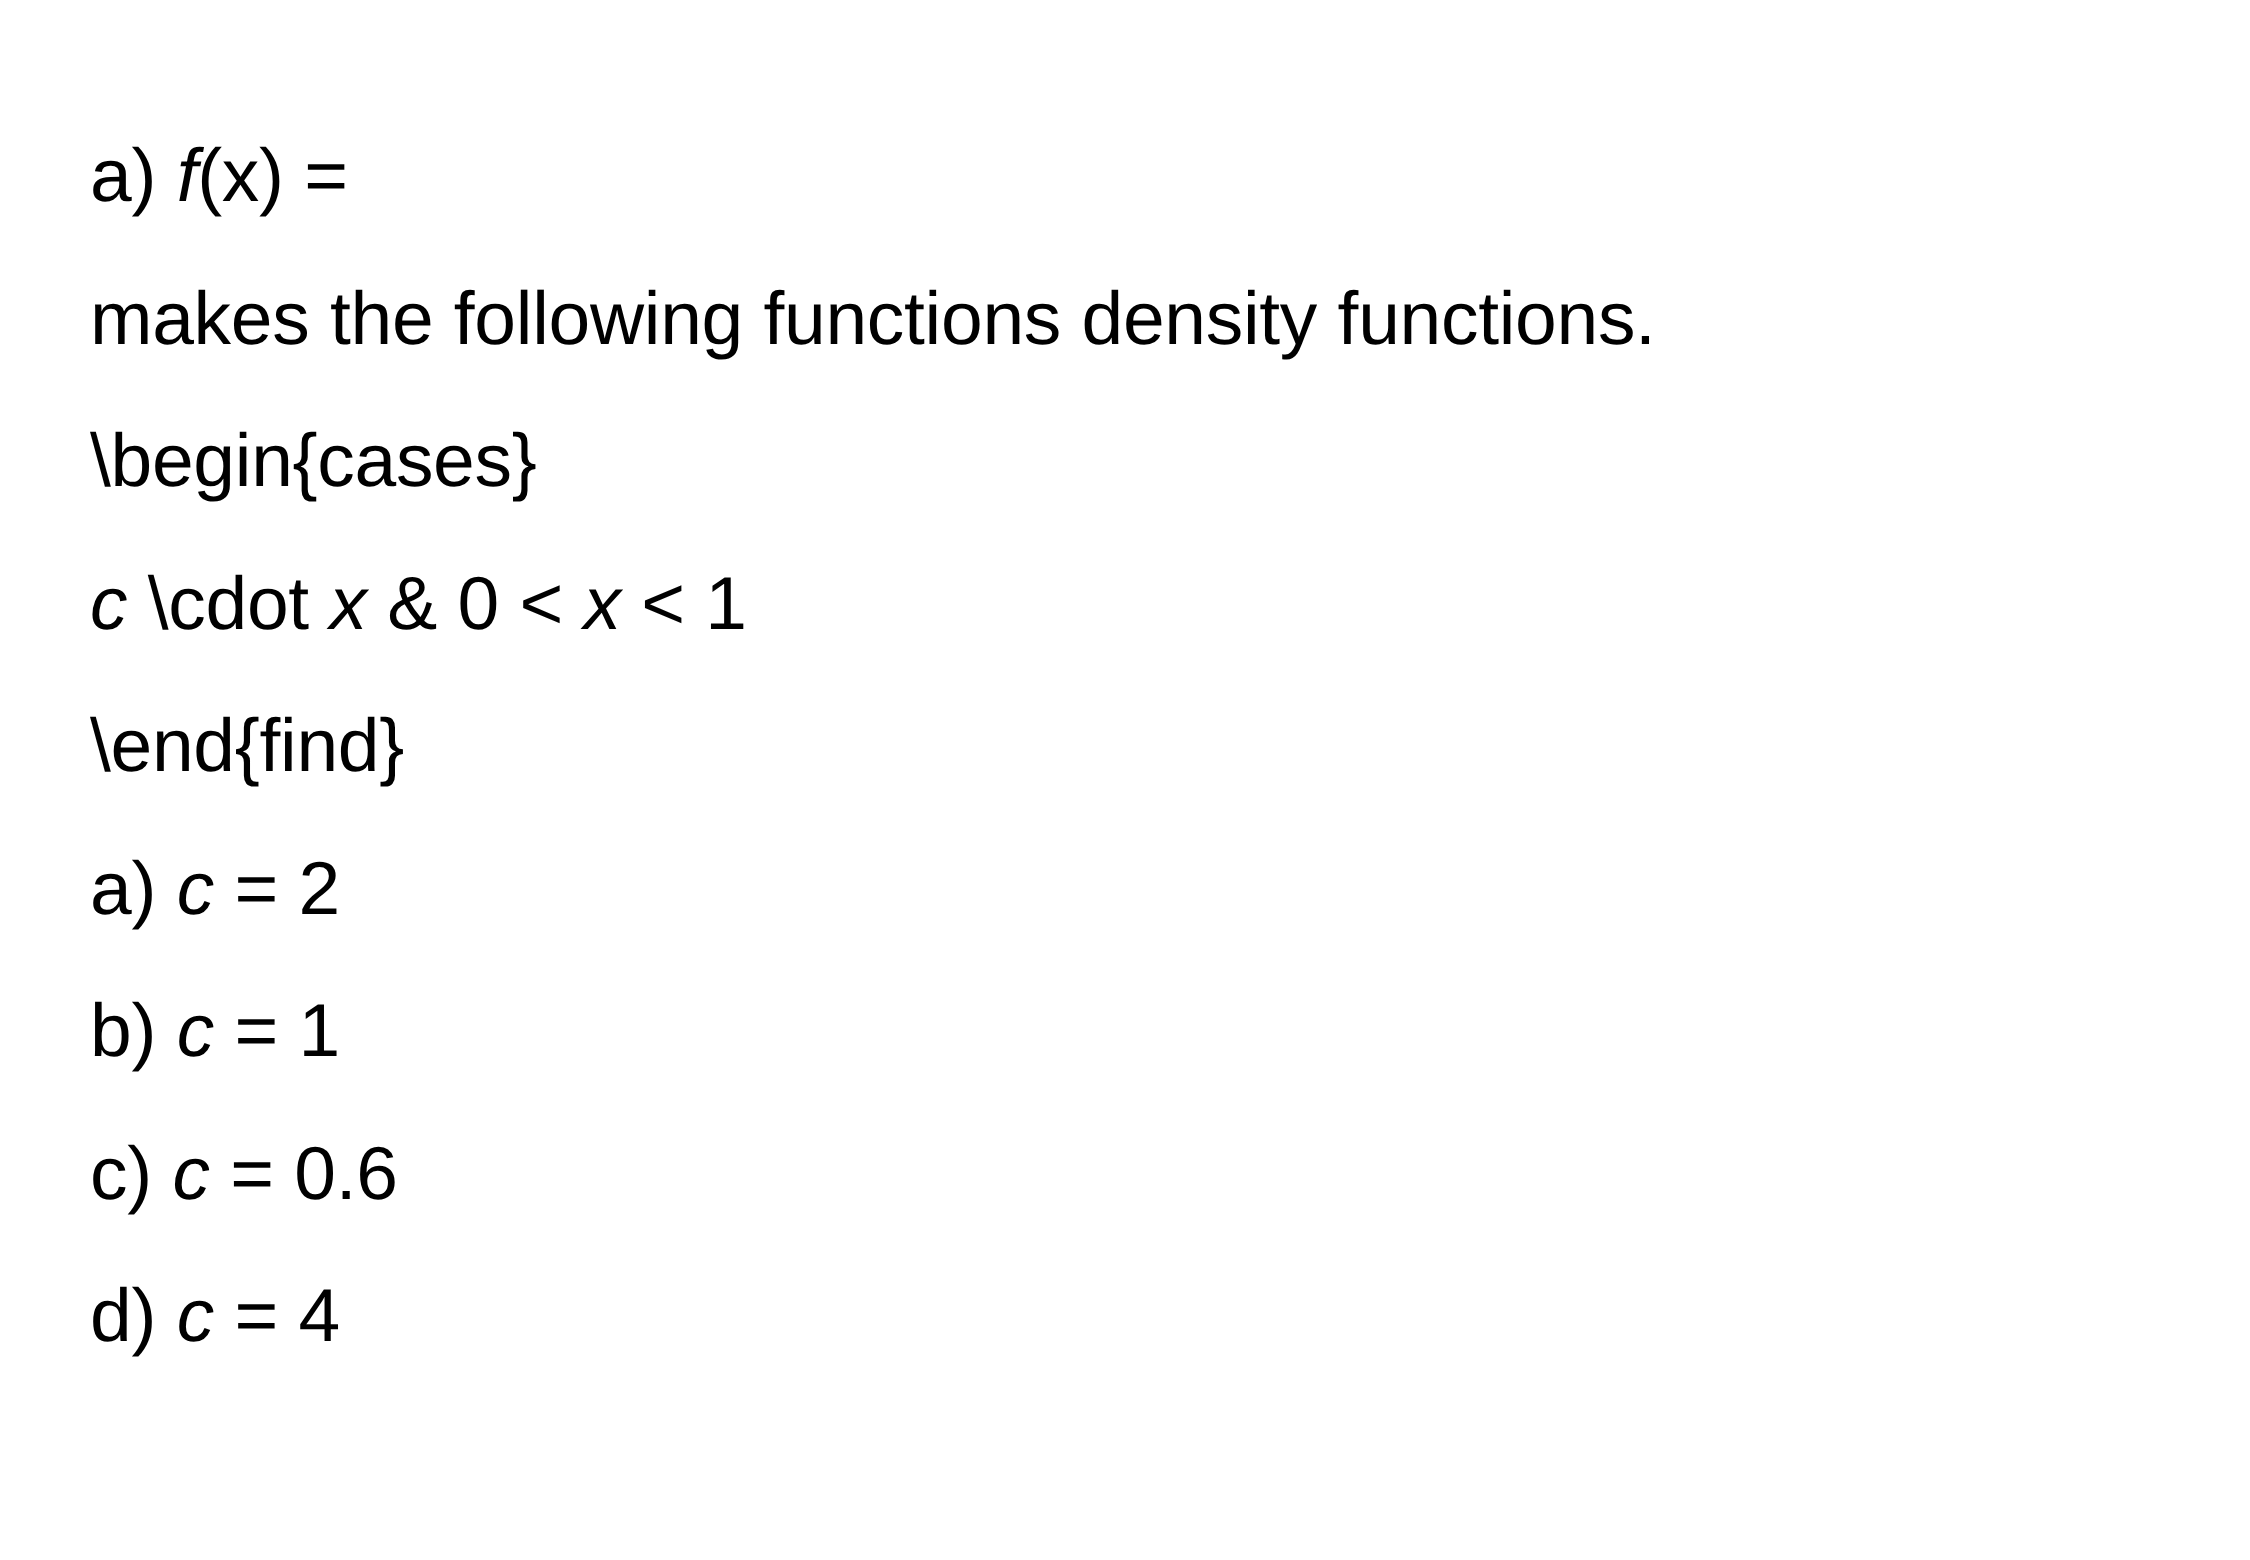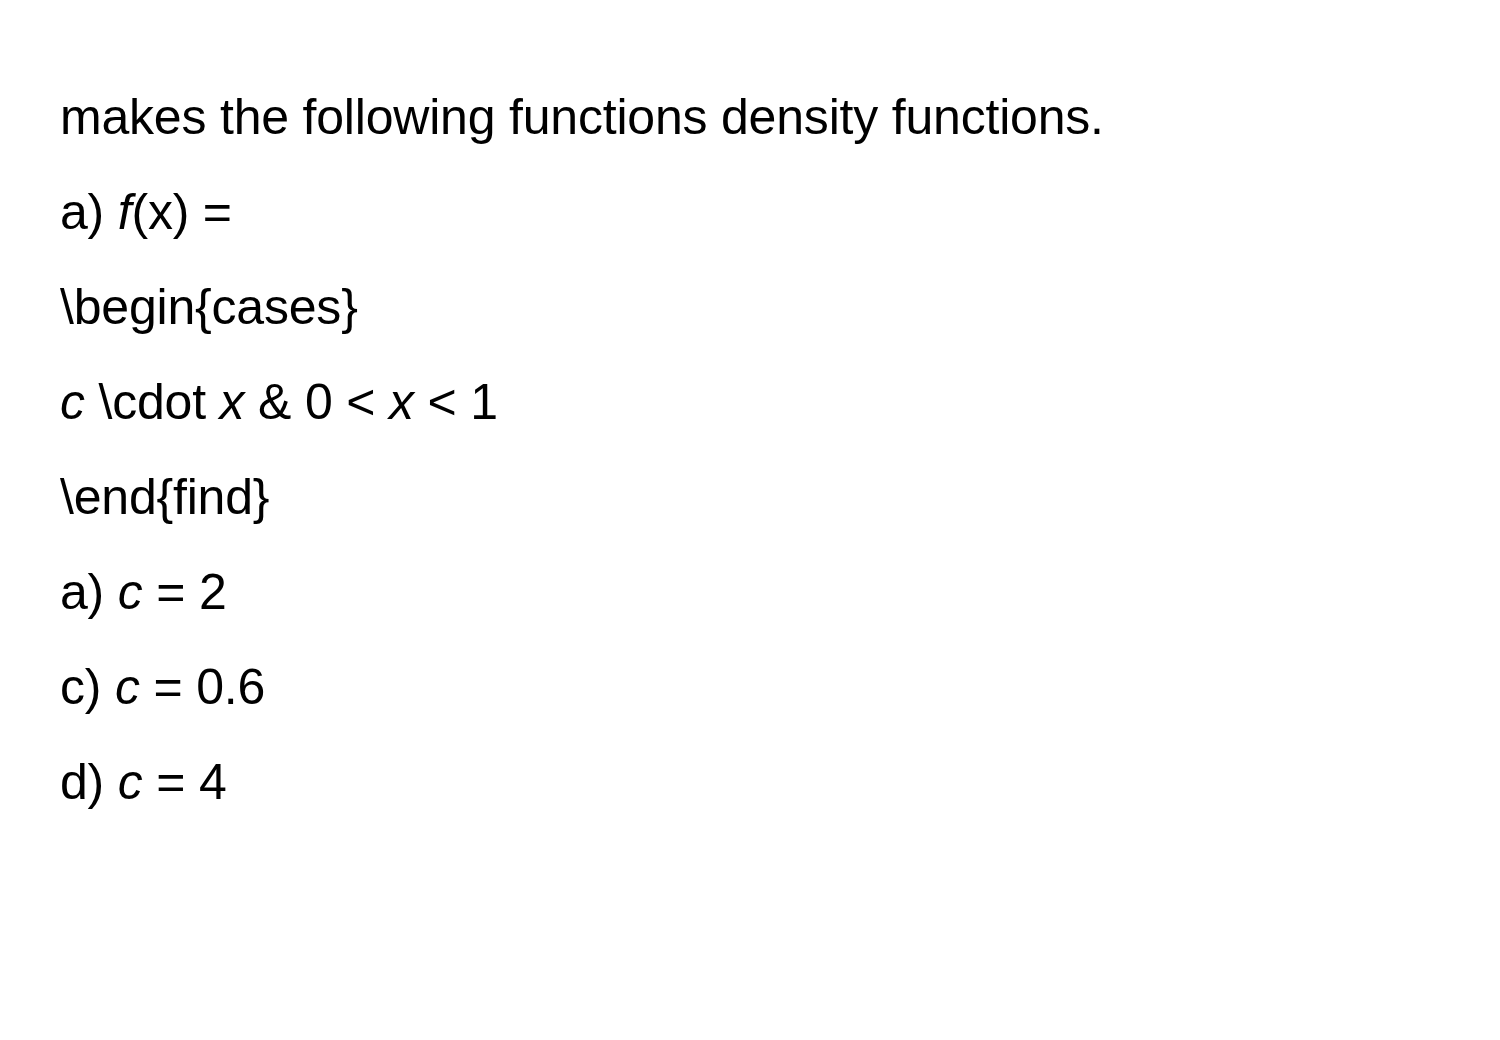--- a/index.html
+++ b/index.html
@@ -23,38 +23,41 @@
   .italic {
     font-style: italic;
   }
 </style>
 </head>
 <body>
 
 <div class="content">
 
 
-  <span class="line">makes the following functions density functions.</span>
-
   <span class="line">
     <span>a) </span><span class="italic">f</span><span>(x) =</span>
   </span>
+
+  <span class="line">makes the following functions density functions.</span>
 
   <span class="line">\begin{cases}</span>
 
   <span class="line">
     <span class="italic">c</span><span> \cdot </span><span class="italic">x</span><span> &amp; 0 &lt; </span><span class="italic">x</span><span> &lt; 1</span>
   </span>
 
   <span class="line">\end{find}</span>
 
   <span class="line">
     <span>a) </span><span class="italic">c</span><span> = 2</span>
   </span>
 
+  <span class="line">
+    <span>b) </span><span class="italic">c</span><span> = 1</span>
+  </span>
 
   <span class="line">
     <span>c) </span><span class="italic">c</span><span> = 0.6</span>
   </span>
 
   <span class="line">
     <span>d) </span><span class="italic">c</span><span> = 4</span>
   </span>
 
 </div>

